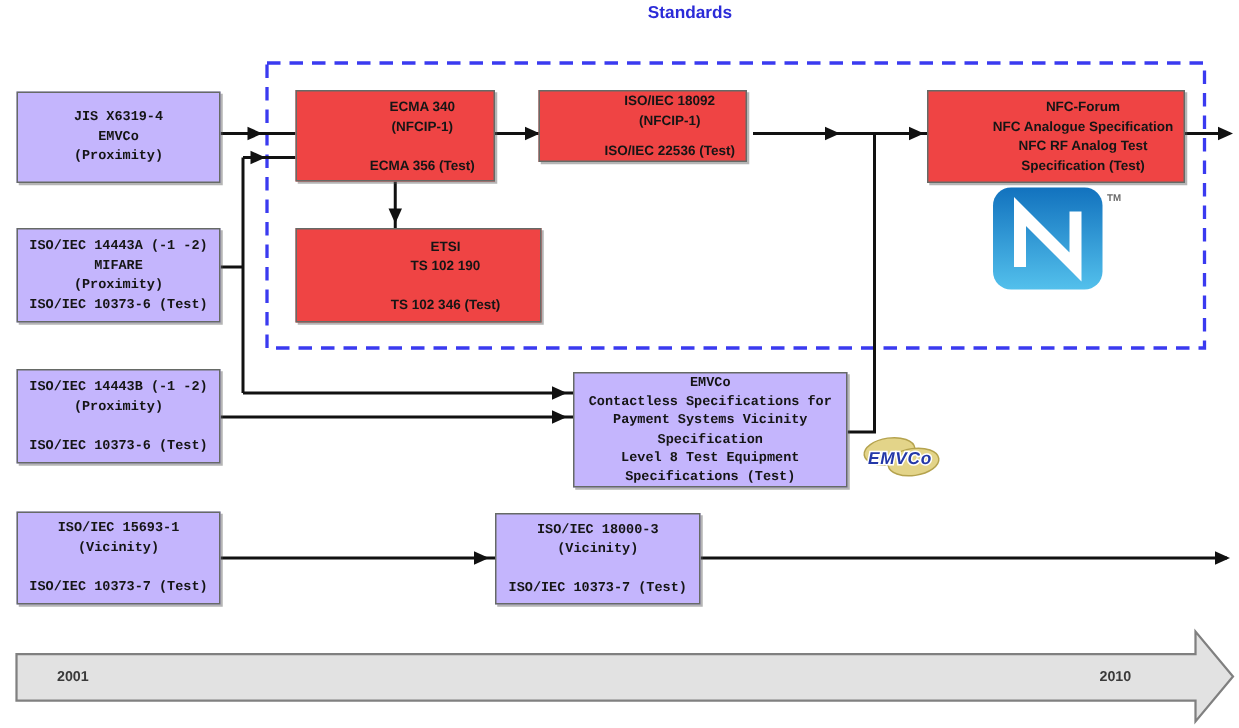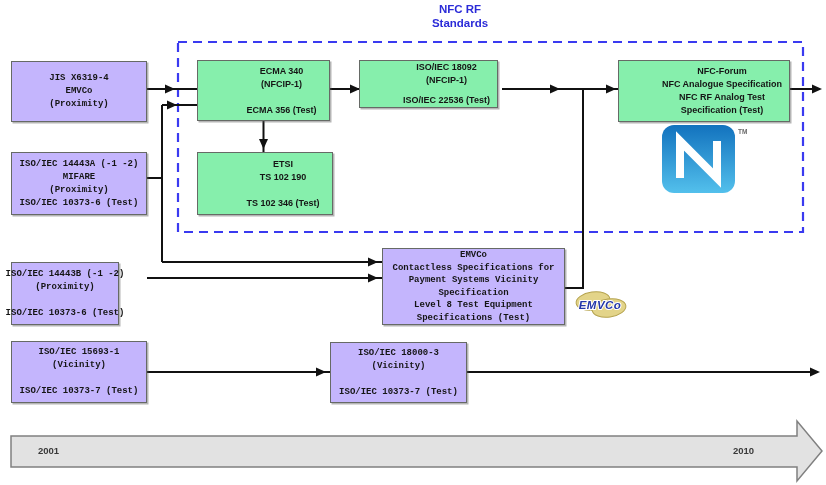--- a/index.html
+++ b/index.html
@@ -24,21 +24,21 @@
     flex-direction: column;
     justify-content: center;
     align-items: center;
     text-align: center;
     font-weight: bold;
     color: #151515;
     box-shadow: 1.5px 1.5px 0 rgba(90,90,90,0.45);
     z-index: 2;
   }
   .green { background: #c4b5fd; font-family: Liberation Mono, monospace; }
-  .blue  { background: #86efac; padding-left: 36px; }
+  .blue  { background: #ef4444; padding-left: 36px; }
   .ln {
     height: 13px;
     line-height: 13px;
     font-size: 9px;
     white-space: nowrap;
   }
   .ln-sm {
     height: 12.5px;
     line-height: 12.5px;
     font-size: 9px;
@@ -113,59 +113,58 @@
     </g>
 
     <g>
       <ellipse cx="593" cy="301" rx="17" ry="9" fill="#e3d489" stroke="#b5a34e" stroke-width="1" transform="rotate(-8 593 301)"></ellipse>
       <ellipse cx="609" cy="308" rx="17" ry="9" fill="#e3d489" stroke="#b5a34e" stroke-width="1" transform="rotate(-8 609 308)"></ellipse>
       <text x="600" y="309" text-anchor="middle" font-size="11.5" font-weight="bold" font-style="italic" fill="#2438a8" stroke="#ffffff" stroke-width="2" paint-order="stroke" letter-spacing="0.5">EMVCo</text>
     </g>
   </svg>
 
   <div id="diagram-title">
-    <div class="t-ln">NFC RF</div>
     <div class="t-ln">Standards</div>
   </div>
 
   <div class="box green" style="left:11px; top:61px; width:136px; height:61px">
     <div class="ln">JIS X6319-4</div>
     <div class="ln">EMVCo</div>
     <div class="ln">(Proximity)</div>
   </div>
 
   <div class="box green" style="left:11px; top:152px; width:136px; height:63px">
     <div class="ln">ISO/IEC 14443A (-1 -2)</div>
     <div class="ln">MIFARE</div>
     <div class="ln">(Proximity)</div>
     <div class="ln">ISO/IEC 10373-6 (Test)</div>
   </div>
 
-  <div class="box green" style="left:11px; top:262px; width:108px; height:63px">
+  <div class="box green" style="left:11px; top:246px; width:136px; height:63px">
     <div class="ln">ISO/IEC 14443B (-1 -2)</div>
     <div class="ln">(Proximity)</div>
     <div class="ln"></div>
     <div class="ln">ISO/IEC 10373-6 (Test)</div>
   </div>
 
   <div class="box green" style="left:11px; top:341px; width:136px; height:62px">
     <div class="ln">ISO/IEC 15693-1</div>
     <div class="ln">(Vicinity)</div>
     <div class="ln"></div>
     <div class="ln">ISO/IEC 10373-7 (Test)</div>
   </div>
 
   <div class="box blue" style="left:197px; top:60px; width:133px; height:61px">
     <div class="ln">ECMA 340</div>
     <div class="ln">(NFCIP-1)</div>
     <div class="ln"></div>
     <div class="ln">ECMA 356 (Test)</div>
   </div>
 
-  <div class="box blue" style="left:197px; top:152px; width:136px; height:63px">
+  <div class="box blue" style="left:197px; top:152px; width:164px; height:63px">
     <div class="ln">ETSI</div>
     <div class="ln">TS 102 190</div>
     <div class="ln"></div>
     <div class="ln">TS 102 346 (Test)</div>
   </div>
 
   <div class="box blue" style="left:359px; top:60px; width:139px; height:48px">
     <div class="ln">ISO/IEC 18092</div>
     <div class="ln">(NFCIP-1)</div>
     <div class="ln"></div>

